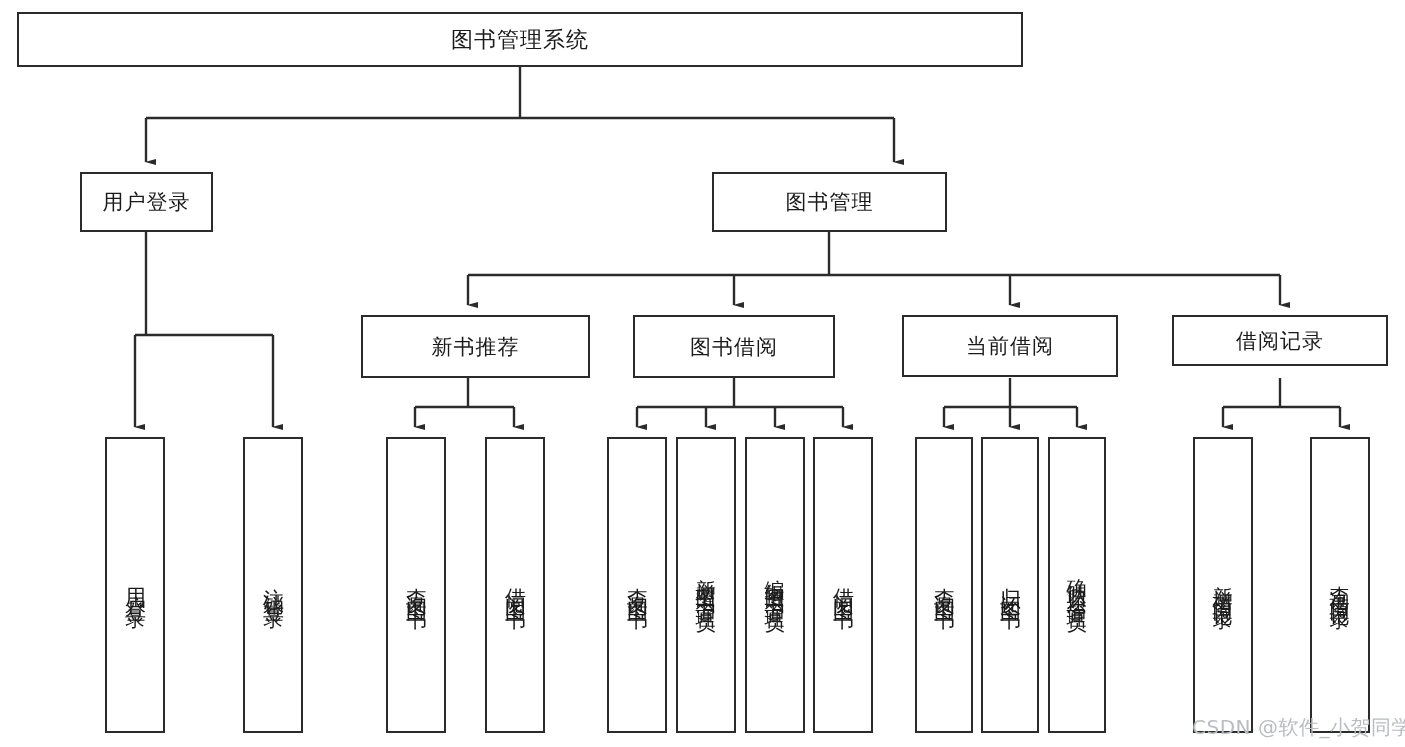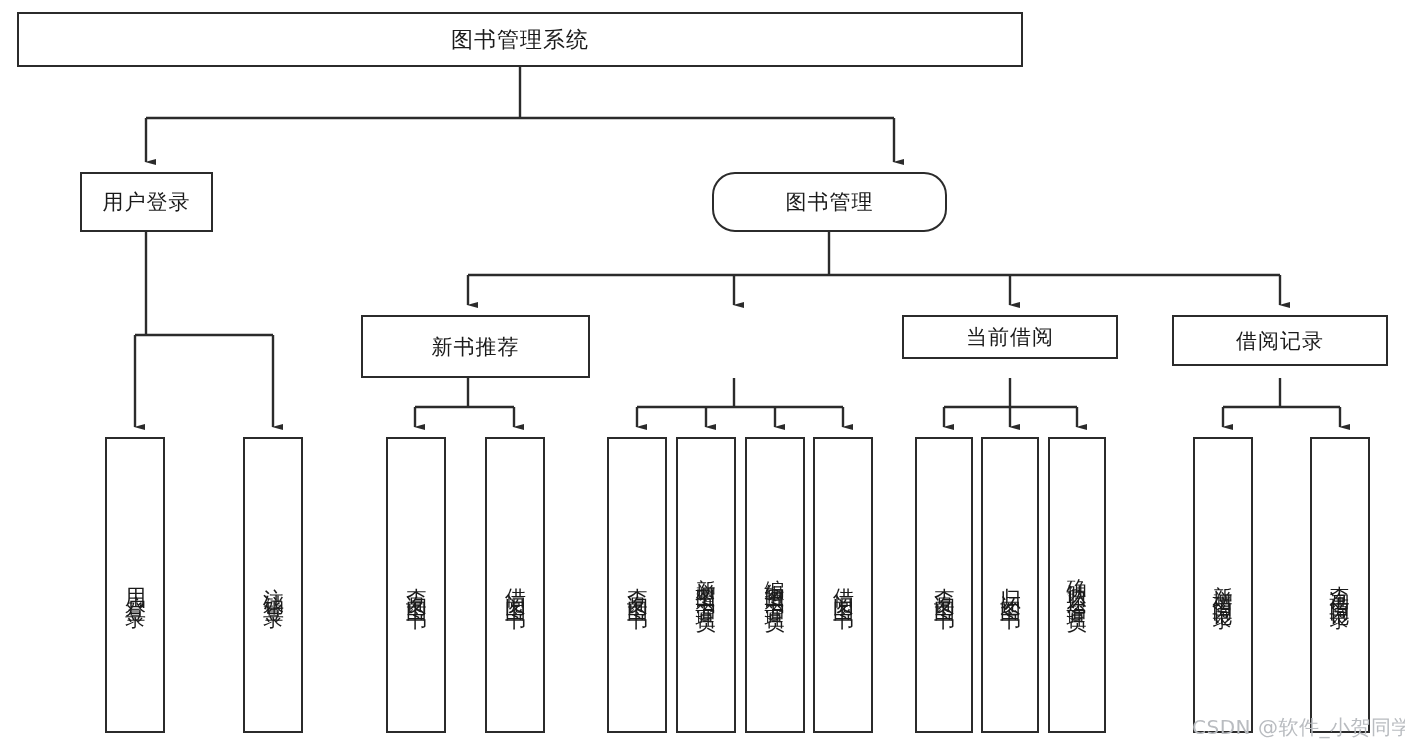--- a/index.html
+++ b/index.html
@@ -68,24 +68,25 @@
       <path d="M1280,378 L1280,407"></path>
       <path d="M1223,407 L1340,407"></path>
       <path d="M1223,407 L1223,427" marker-end="url(#arw)"></path>
       <path d="M1340,407 L1340,427" marker-end="url(#arw)"></path>
     </g>
   </svg>
 
   <div class="node horiz root" style="left:17px;top:12px;width:1006px;height:55px;">图书管理系统</div>
 
   <div class="node horiz" style="left:80px;top:172px;width:133px;height:60px;">用户登录</div>
-  <div class="node horiz" style="left:712px;top:172px;width:235px;height:60px;border-radius:23px;">图书管理</div>
+  <div class="node horiz" style="left:712px;top:172px;width:235px;height:60px;">图书管理</div>
 
   <div class="node horiz" style="left:361px;top:315px;width:229px;height:63px;">新书推荐</div>
-  <div class="node horiz" style="left:902px;top:315px;width:216px;height:44px;text-align:right;">当前借阅</div>
+  <div class="node horiz" style="left:633px;top:315px;width:202px;height:63px;">图书借阅</div>
+  <div class="node horiz" style="left:902px;top:315px;width:216px;height:62px;text-align:right;">当前借阅</div>
   <div class="node horiz" style="left:1172px;top:315px;width:216px;height:51px;">借阅记录</div>
 
   <div class="node vert" style="left:105px;top:437px;width:60px;height:296px;">用户登录</div>
   <div class="node vert" style="left:243px;top:437px;width:60px;height:296px;">注销登录</div>
 
   <div class="node vert" style="left:386px;top:437px;width:60px;height:296px;">查询图书</div>
   <div class="node vert" style="left:485px;top:437px;width:60px;height:296px;">借阅图书</div>
 
   <div class="node vert" style="left:607px;top:437px;width:60px;height:296px;">查询图书</div>
   <div class="node vert tall" style="left:676px;top:437px;width:60px;height:296px;">新增图书（管理员）</div>

